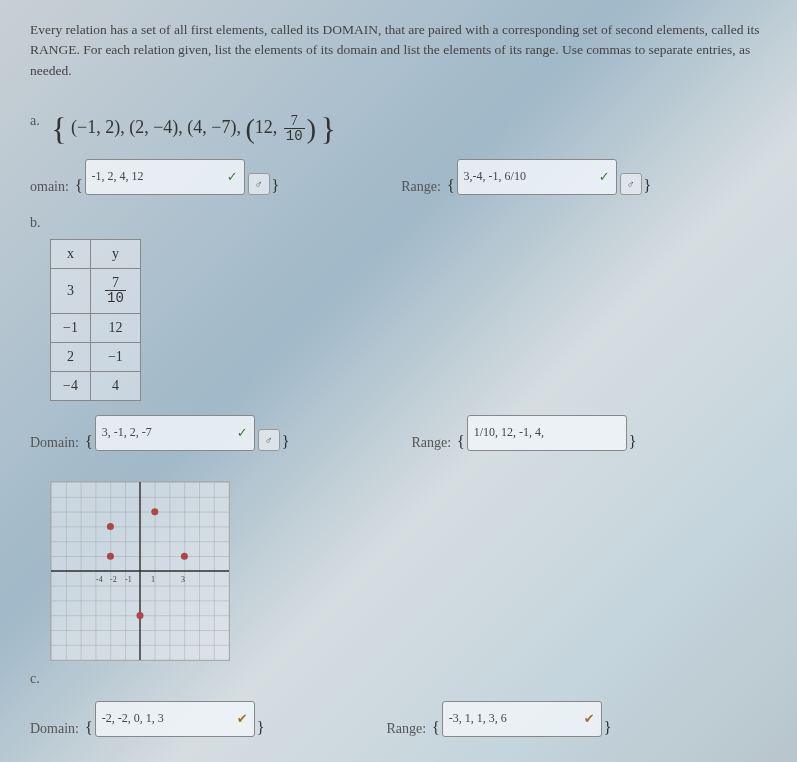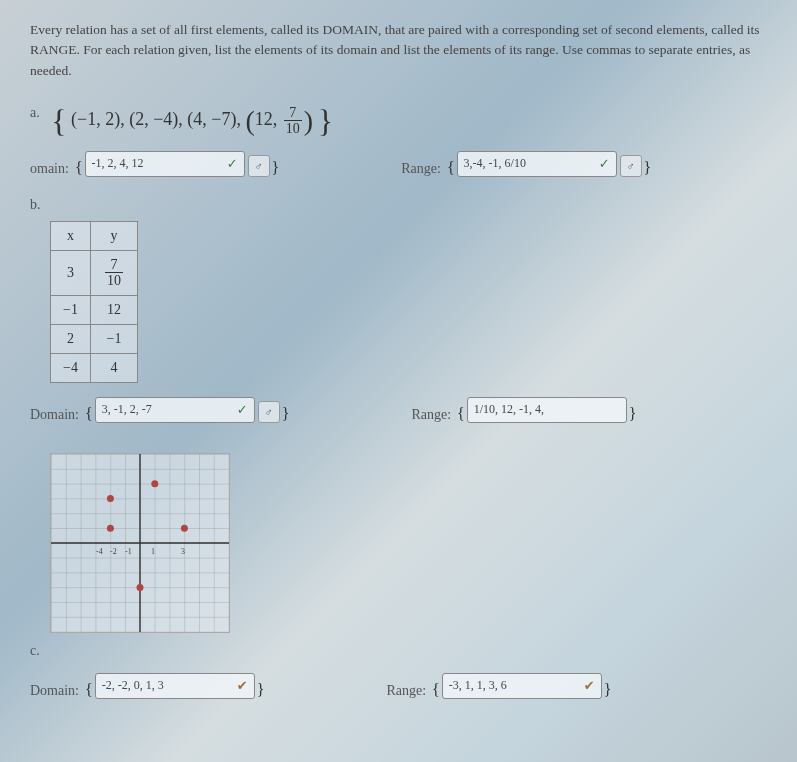--- a/index.html
+++ b/index.html
@@ -11,21 +11,21 @@
       font-size: 14px;
       color: #333;
       padding: 20px 30px;
       position: relative;
       overflow: hidden;
     }
     .instructions {
       font-size: 13.5px;
       line-height: 1.5;
       color: #444;
-      margin-bottom: 24px;
+      margin-bottom: 32px;
     }
     .part-label {
       display: inline-block;
       vertical-align: top;
       margin-right: 8px;
       font-size: 14px;
       color: #555;
     }
     .set-display {
       display: inline-block;
@@ -36,38 +36,38 @@
     .paren { font-size: 28px; vertical-align: middle; display: inline-block; line-height: 1; }
     .frac {
       display: inline-block;
       vertical-align: middle;
       text-align: center;
       font-size: 14px;
       line-height: 1.1;
       margin: 0 2px;
     }
     .frac .num { display: block; border-bottom: 1px solid #333; padding: 0 2px; }
-    .frac .den { display: block; padding: 0 2px; }
+    .frac .den { display: block; padding: 0 2px; font-family: Liberation Mono, monospace; }
     
     .answer-row {
       margin: 14px 0 20px 0;
       display: flex;
       align-items: flex-end;
       gap: 4px;
     }
     .label-txt { font-size: 14px; color: #555; margin-right: 4px; }
     .brace-txt { font-size: 16px; color: #333; margin: 0 2px; }
     
     .answer-box {
       display: inline-flex;
       align-items: center;
       border: 1px solid #888;
       background: rgba(240, 245, 248, 0.85);
       border-radius: 3px;
-      height: 26px;
+      height: 36px;
       min-width: 150px;
       padding: 0 6px;
       font-size: 12px;
       color: #444;
     }
     .answer-box.wide { min-width: 160px; }
     .answer-box .val { flex: 1; }
     .check-mark {
       color: #3a7a3a;
       font-size: 13px;

